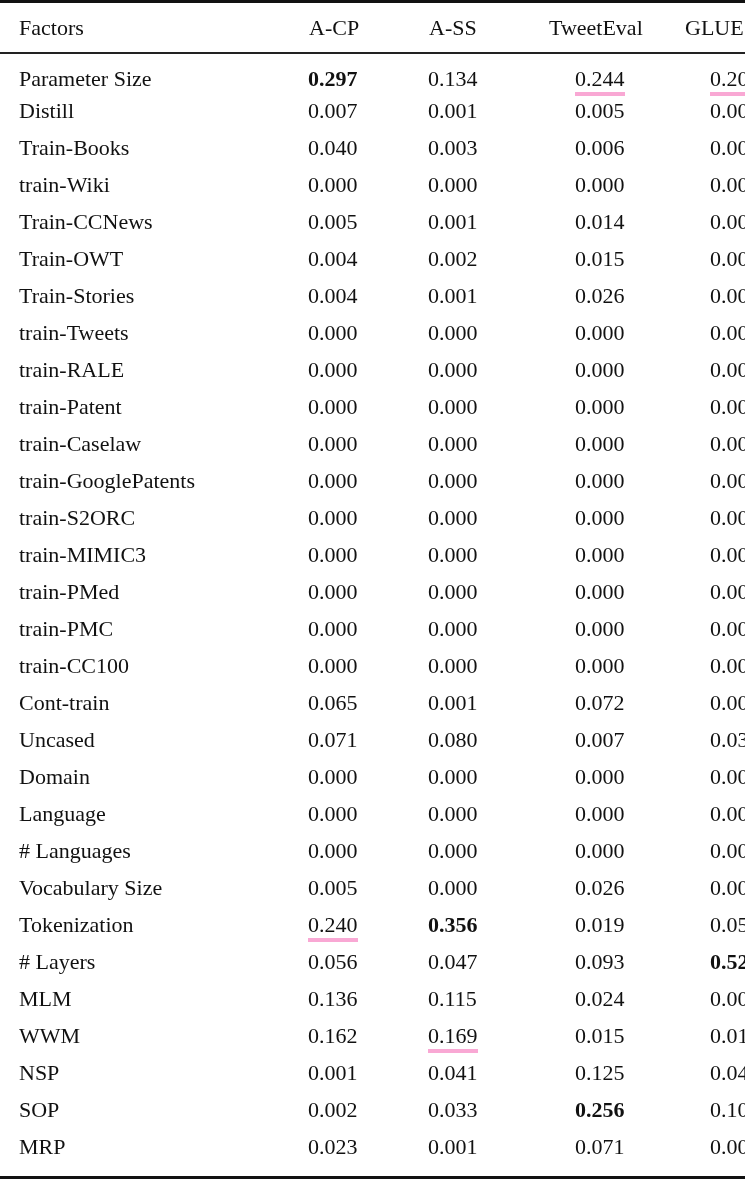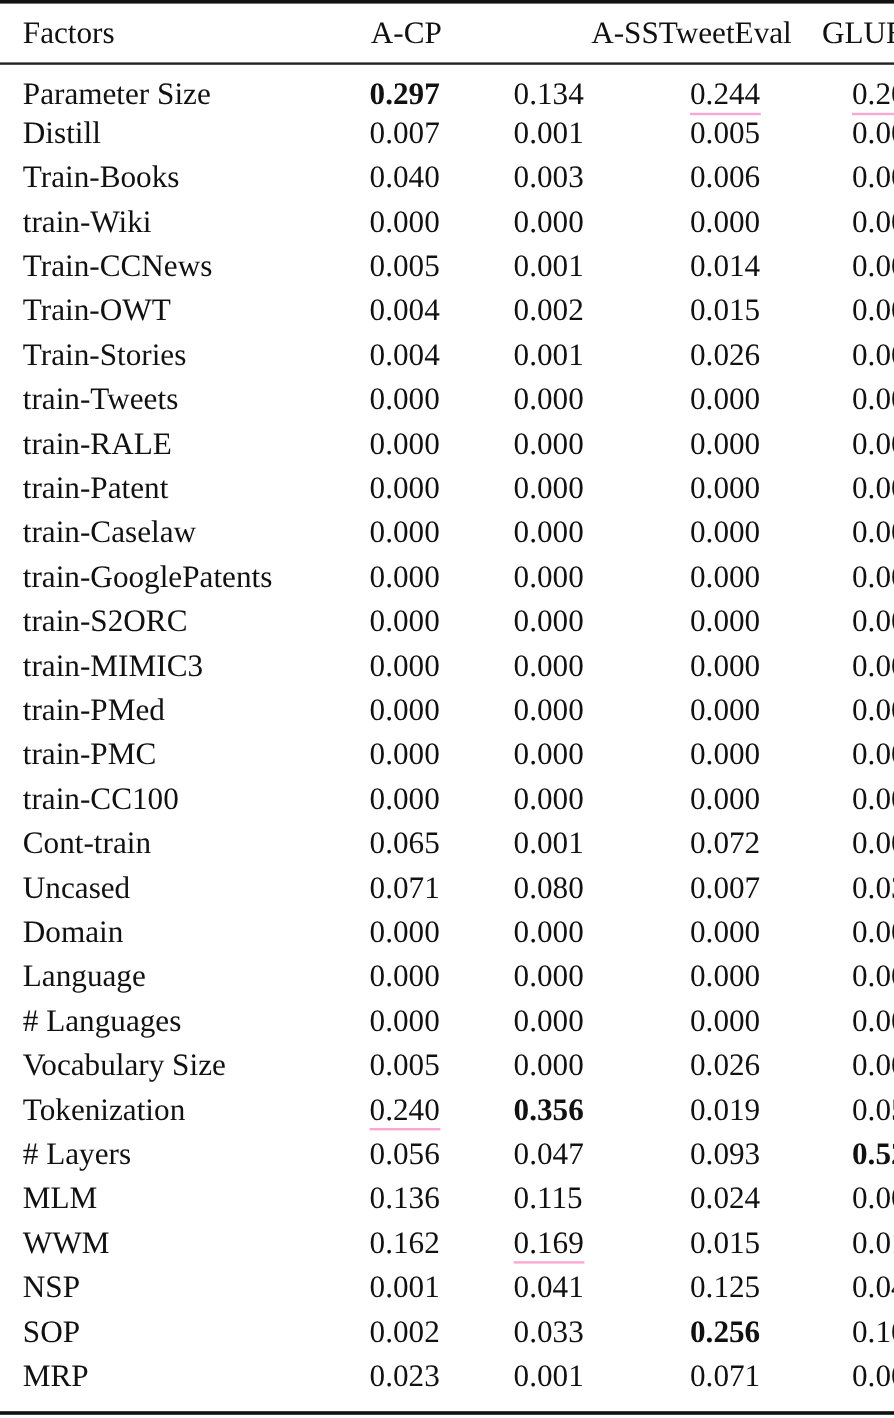--- a/index.html
+++ b/index.html
@@ -33,46 +33,46 @@
     width: 745px; height: 3px;
     background: #111;
   }
   table {
     position: absolute;
     left: 0;
     top: 0;
     width: 745px;
     border-collapse: collapse;
     table-layout: fixed;
-    font-size: 26px;
+    font-size: 22px;
   }
   th, td {
     padding: 0;
     white-space: nowrap;
     font-weight: normal;
     line-height: 26px;
   }
   thead tr { height: 54px; }
   thead th { vertical-align: middle; padding-top: 2px; }
   tbody tr { height: 37px; padding-left: 38px; }
   tr.first-row td { padding-top: 12px; }
   .c0 { width: 270px; text-align: left; padding-left: 19px; }
   .c1 { width: 103px; text-align: left; padding-left: 19px; }
   .c2 { width: 120px; text-align: left; padding-left: 16px; }
   .c3 { width: 130px; text-align: left; }
   .c4 { text-align: left; }
   th.c1 { padding-left: 20px; margin-top: 44px; }
-  th.c2 { padding-left: 17px; text-align: right; }
+  th.c2 { padding-left: 17px; }
   th.c3 { padding-left: 0px; margin-top: 28px; }
   th.c4 { padding-left: 6px; }
   td.c3 { padding-left: 26px; }
   td.c4 { padding-left: 31px; }
   .bold { font-weight: bold; }
   .ul {
-    border-bottom: 2px solid #f9a8d4;
+    border-bottom: 4px solid #f9a8d4;
     padding-bottom: 1px;
   }
 </style>
 </head>
 <body>
 
 <div class="rule-top"></div>
 <div class="rule-mid"></div>
 <div class="rule-bottom"></div>
 

